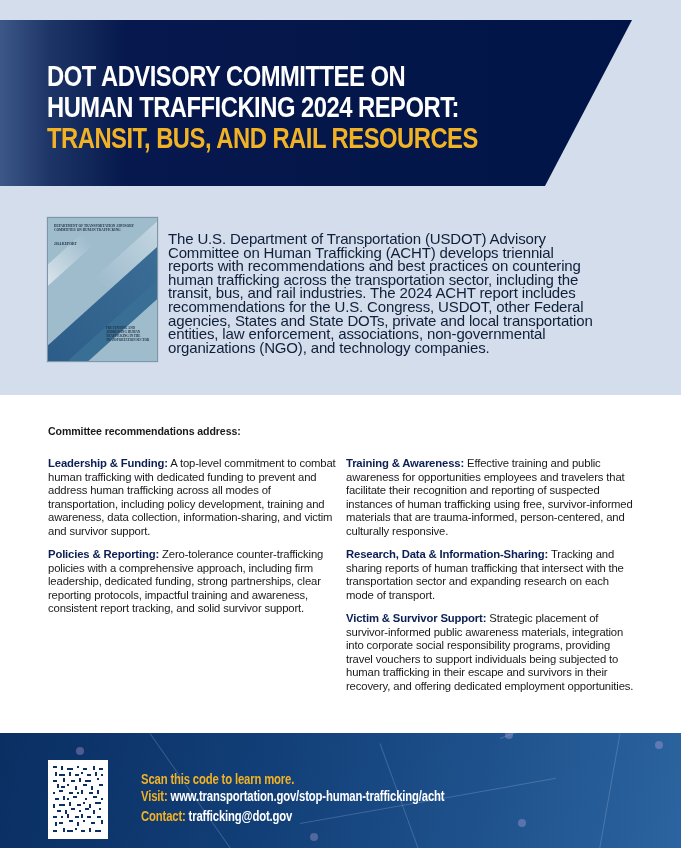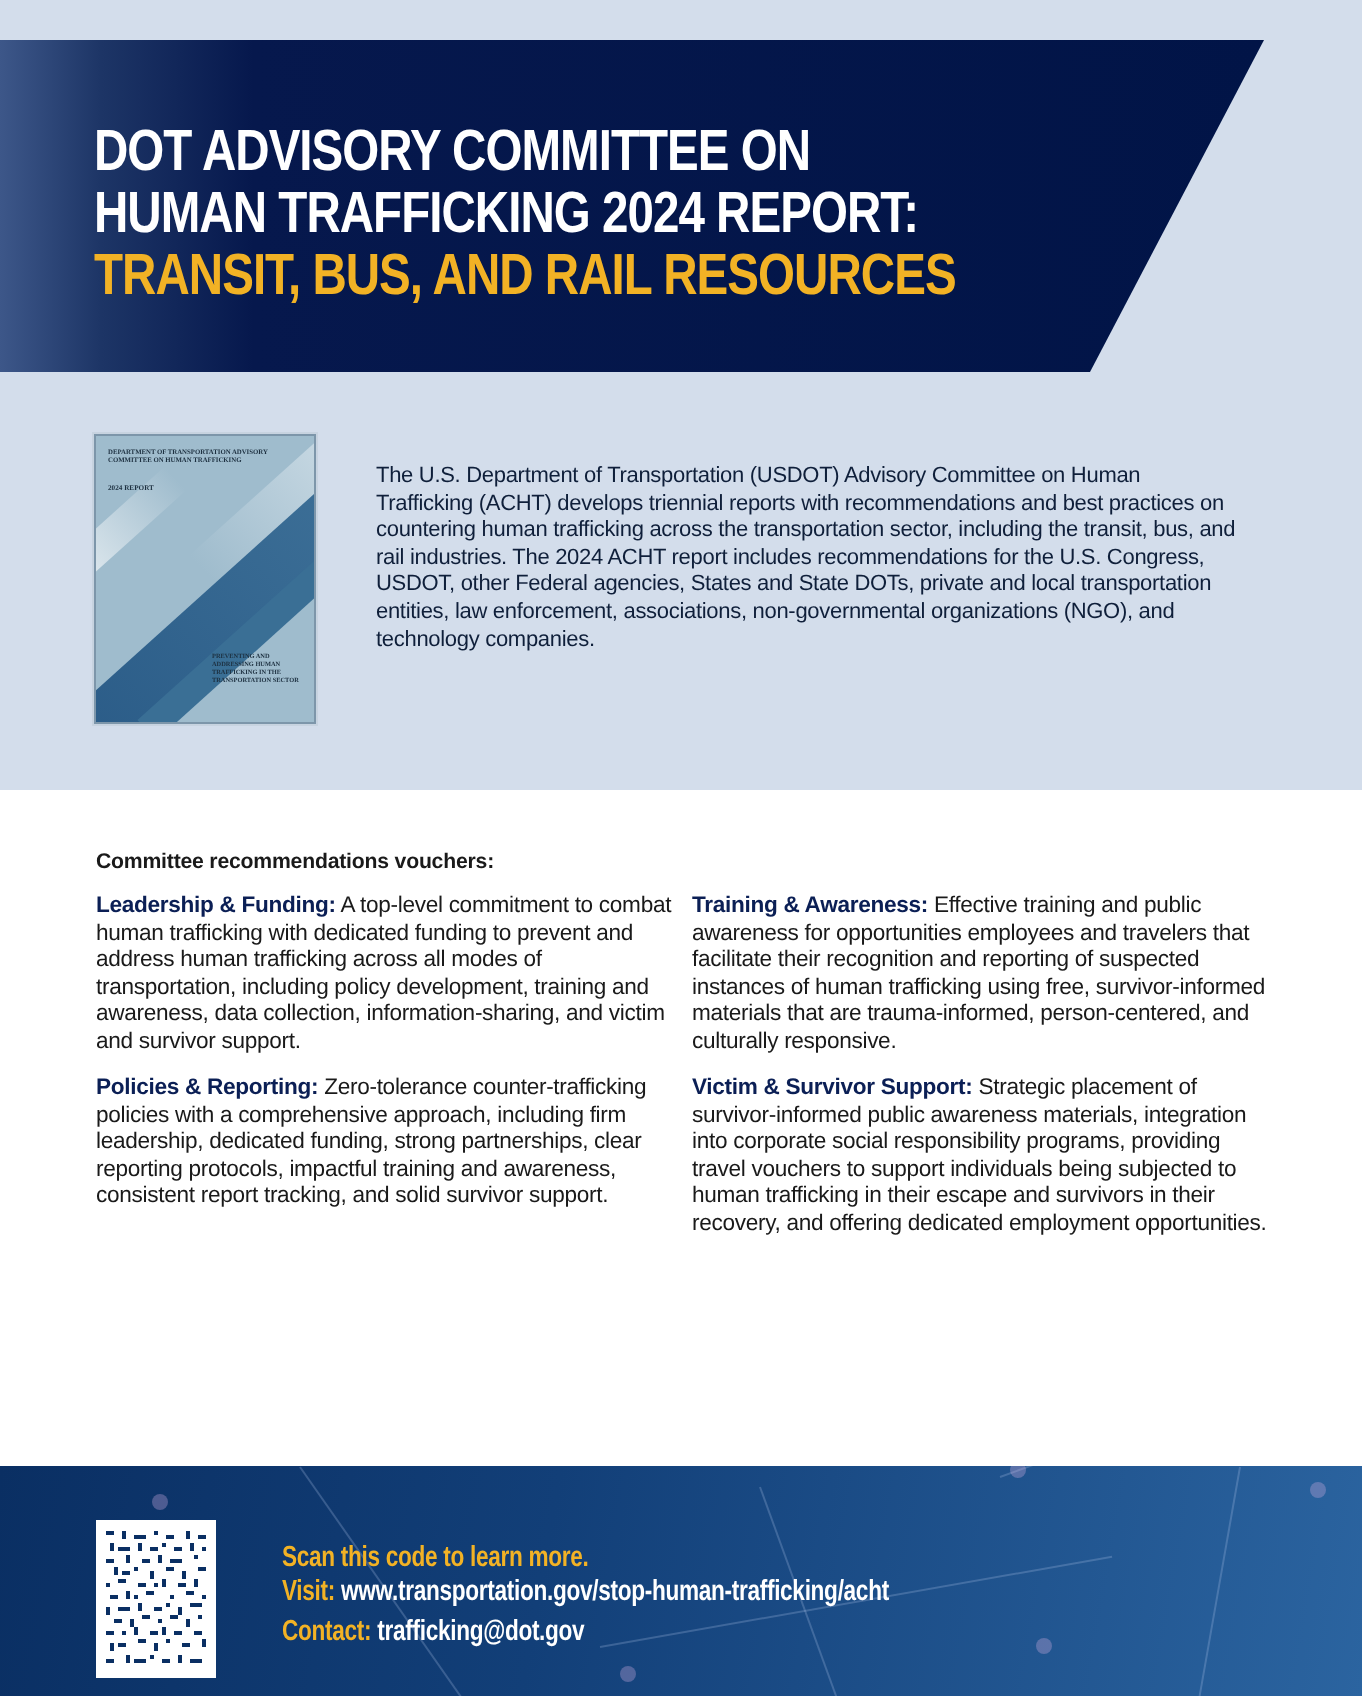--- a/index.html
+++ b/index.html
@@ -71,39 +71,39 @@
       position: absolute; left: 6px; top: 24px;
       font-family: "Liberation Serif", serif; font-size: 3.6px; color: #1d3040; font-weight: bold;
     }
     .cover .cover-sub {
       position: absolute; left: 58px; top: 108px; width: 50px;
       font-family: "Liberation Serif", serif; font-size: 3.2px; line-height: 4px;
       color: #1d3040; font-weight: bold;
     }
 
     .intro {
-      position: absolute; left: 188px; top: 232px; width: 430px;
-      font-size: 11px; line-height: 13.6px;
+      position: absolute; left: 168px; top: 232px; width: 430px;
+      font-size: 15px; line-height: 13.6px;
       color: #0f1f3a;
       letter-spacing: -0.15px;
     }
 
     .rec-label {
       position: absolute; left: 48px; top: 425px;
       font-size: 10.6px; font-weight: bold; color: #1a1a1a;
       letter-spacing: -0.1px;
     }
     .col {
       position: absolute; width: 290px;
       font-size: 11.3px; line-height: 13.5px; color: #1a1a1a;
       letter-spacing: -0.15px;
     }
     .col-left { left: 48px; top: 447px; }
     .col-right { left: 346px; top: 447px; }
-    .rec { margin-bottom: 10px; }
+    .rec { margin-bottom: 10px; margin-top: 10px; }
     .rec .rec-title { color: #0b1f55; font-weight: bold; }
 
     .footer {
       position: absolute; left: 0; top: 733px; width: 681px; height: 115px;
       background: linear-gradient(100deg, #0a2f63 0%, #123f78 40%, #2b64a0 100%);
       overflow: hidden;
     }
     .footer .net-line {
       position: absolute; height: 1px; background: rgba(180,200,235,0.25);
       transform-origin: left center;
@@ -150,34 +150,37 @@
   <div class="stripe1"></div>
   <div class="stripe2"></div>
   <div class="stripe3"></div>
   <div class="cover-head">DEPARTMENT OF TRANSPORTATION ADVISORY COMMITTEE ON HUMAN TRAFFICKING</div>
   <div class="cover-year">2024 REPORT</div>
   <div class="cover-sub">PREVENTING AND ADDRESSING HUMAN TRAFFICKING IN THE TRANSPORTATION SECTOR</div>
 </div>
 
 <p class="intro">The U.S. Department of Transportation (USDOT) Advisory Committee on Human Trafficking (ACHT) develops triennial reports with recommendations and best practices on countering human trafficking across the transportation sector, including the transit, bus, and rail industries. The 2024 ACHT report includes recommendations for the U.S. Congress, USDOT, other Federal agencies, States and State DOTs, private and local transportation entities, law enforcement, associations, non-governmental organizations (NGO), and technology companies.</p>
 
-<div class="rec-label">Committee recommendations vouchers:</div>
+<div class="rec-label">Committee recommendations address:</div>
 
 <div class="col col-left">
   <p class="rec">
     <span class="rec-title">Leadership &amp; Funding:</span><span> A top-level commitment to combat human trafficking with dedicated funding to prevent and address human trafficking across all modes of transportation, including policy development, training and awareness, data collection, information-sharing, and victim and survivor support.</span>
   </p>
   <p class="rec">
     <span class="rec-title">Policies &amp; Reporting:</span><span> Zero-tolerance counter-trafficking policies with a comprehensive approach, including firm leadership, dedicated funding, strong partnerships, clear reporting protocols, impactful training and awareness, consistent report tracking, and solid survivor support.</span>
   </p>
 </div>
 
 <div class="col col-right">
   <p class="rec">
     <span class="rec-title">Training &amp; Awareness:</span><span> Effective training and public awareness for opportunities employees and travelers that facilitate their recognition and reporting of suspected instances of human trafficking using free, survivor-informed materials that are trauma-informed, person-centered, and culturally responsive.</span>
+  </p>
+  <p class="rec">
+    <span class="rec-title">Research, Data &amp; Information-Sharing:</span><span> Tracking and sharing reports of human trafficking that intersect with the transportation sector and expanding research on each mode of transport.</span>
   </p>
   <p class="rec">
     <span class="rec-title">Victim &amp; Survivor Support:</span><span> Strategic placement of survivor-informed public awareness materials, integration into corporate social responsibility programs, providing travel vouchers to support individuals being subjected to human trafficking in their escape and survivors in their recovery, and offering dedicated employment opportunities.</span>
   </p>
 </div>
 
 <div class="footer">
   <div class="net-line" style="left:150px;top:0;width:160px;transform:rotate(55deg);"></div>
   <div class="net-line" style="left:380px;top:10px;width:200px;transform:rotate(70deg);"></div>
   <div class="net-line" style="left:500px;top:5px;width:180px;transform:rotate(-20deg);"></div>

